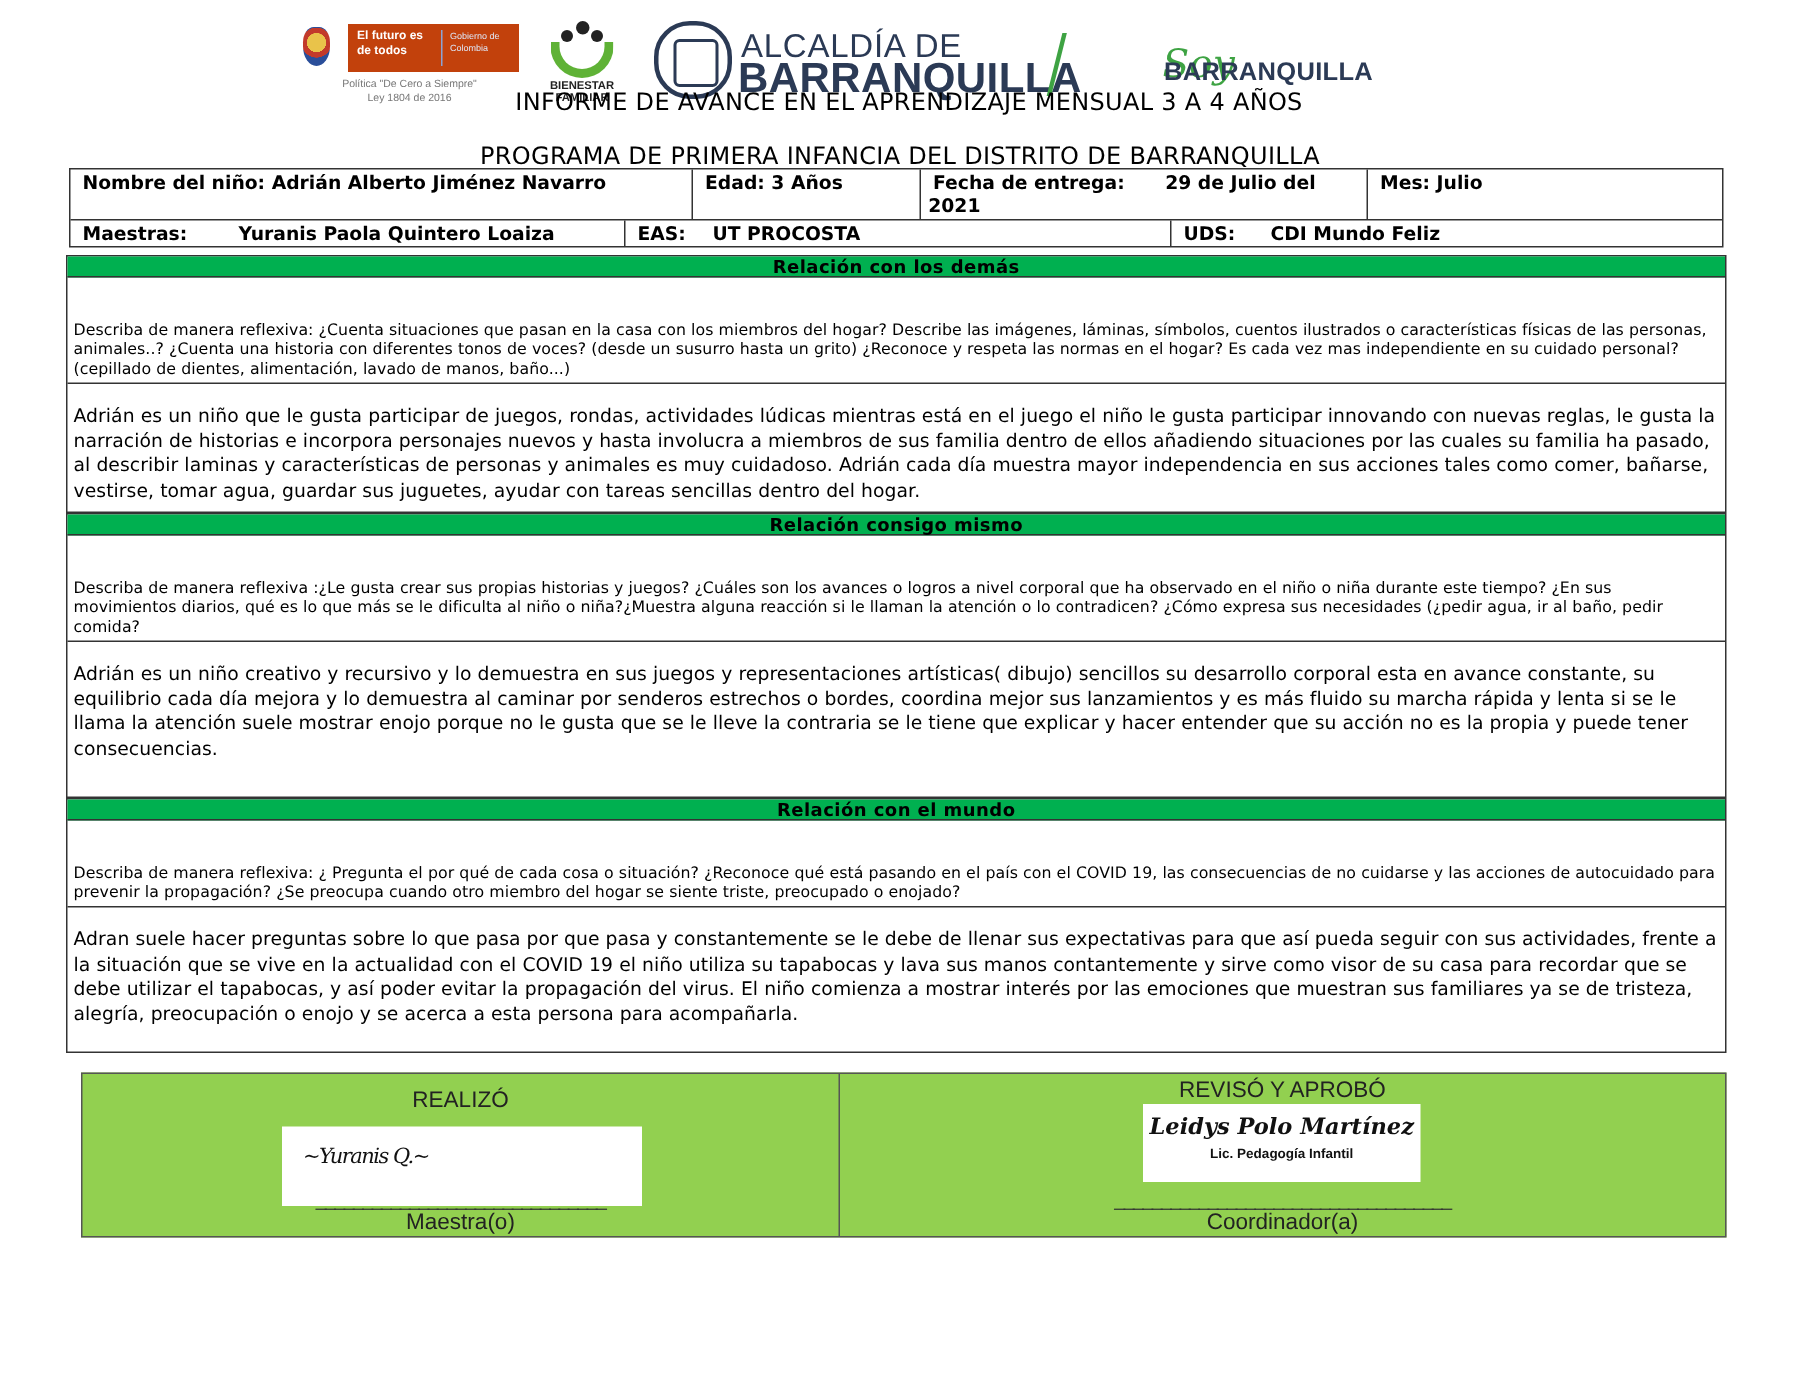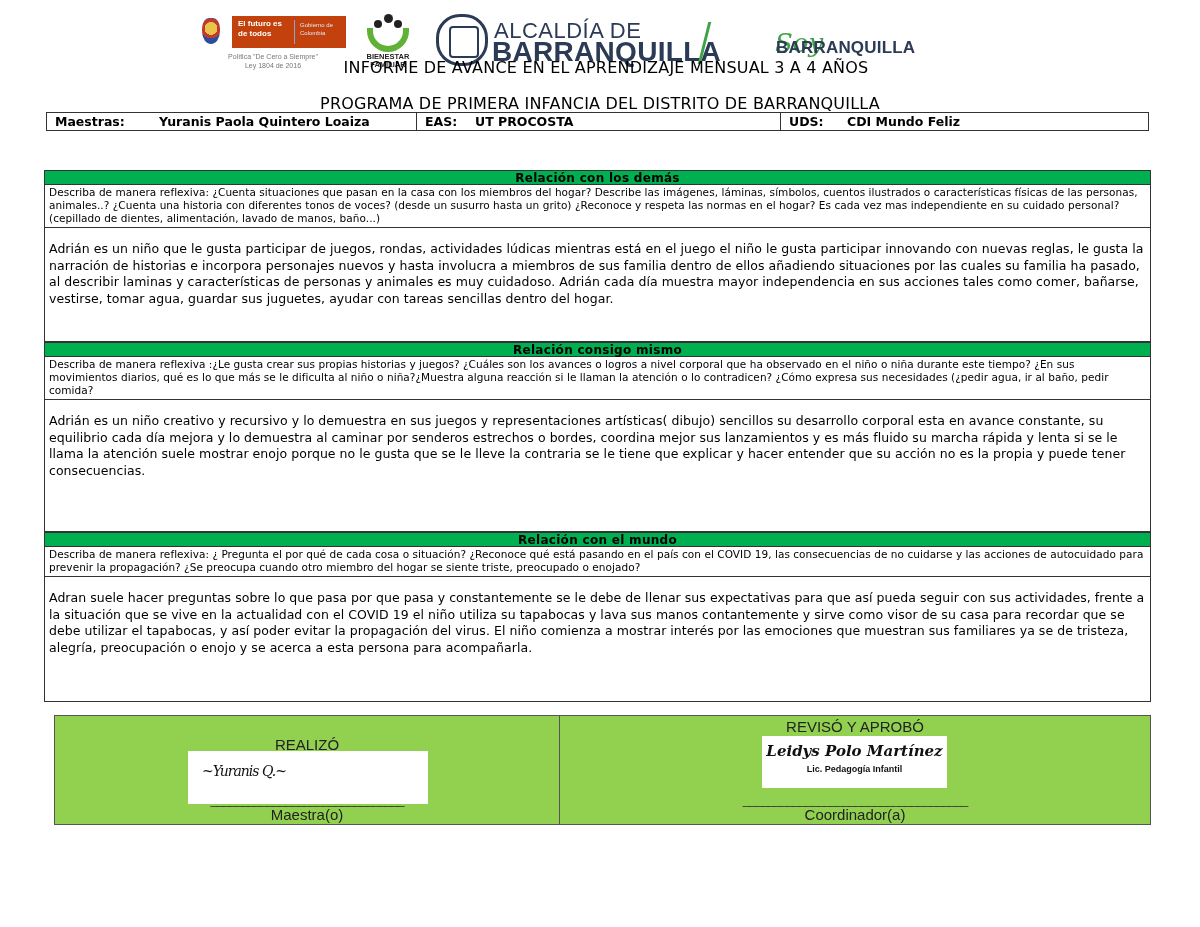--- a/index.html
+++ b/index.html
@@ -54,36 +54,36 @@
   .c-maes { width: 370px; display: flex; }
   .c-maes .lab { width: 104px; }
   .c-eas { width: 364px; display: flex; }
   .c-eas .lab { width: 50px; }
   .c-uds { flex: 1; display: flex; }
   .c-uds .lab { width: 58px; }
 
   
   .section { position: absolute; left: 44px; width: 1107px; border: 1.5px solid #333; }
   .sec-head { height: 14px; background: #00b050; border-bottom: 1px solid #333; text-align: center; font-size: 12px; font-weight: bold; line-height: 14px; letter-spacing: 0.3px; }
-  .sec-prompt { font-size: 10.5px; line-height: 13px; padding: 1px 4px 2px 4px; border-bottom: 1px solid #333; letter-spacing: 0.05px; }
+  .sec-prompt { font-size: 10.5px; line-height: 13px; padding: 1px 4px 2px 4px; border-bottom: 1px solid #333; letter-spacing: 0.05px; margin-top: 28px; }
   .sec-answer { font-size: 12.5px; line-height: 16.5px; padding: 13px 4px 0 4px; letter-spacing: 0.05px; }
   .s1 { top: 170px; height: 172px; }
   .s1 .sec-answer { height: 119px; }
   .s2 { top: 342px; height: 190px; }
   .s2 .sec-answer { height: 134px; }
   .s3 { top: 532px; height: 170px; }
   .s3 .sec-answer { height: 125px; }
 
   
   .sign { position: absolute; left: 54px; top: 715px; width: 1097px; height: 110px; border: 1.5px solid #555; background: #92d050; display: flex; }
   .sign-col { position: relative; height: 100%; font-family: "Liberation Sans", sans-serif; color: #222; }
   .sign-left { width: 505px; border-right: 1.5px solid #555; }
   .sign-right { flex: 1; }
   .sign-title { position: absolute; left: 0; width: 100%; text-align: center; font-size: 15px; }
-  .sign-left .sign-title { top: 20px; }
+  .sign-left .sign-title { top: 9px; }
   .sign-right .sign-title { top: 2px; }
   .sig-img { position: absolute; background: #fff; }
   .sign-left .sig-img { left: 133px; top: 35px; width: 240px; height: 53px; }
   .sign-right .sig-img { left: 202px; top: 20px; width: 185px; height: 52px; }
   .sig-scribble { position: absolute; left: 14px; top: 12px; font-family: "DejaVu Serif", serif; font-style: italic; font-size: 14px; color: #111; letter-spacing: -1px; }
   .sig-name { position: absolute; left: 0; top: 6px; width: 100%; text-align: center; font-family: "DejaVu Serif", serif; font-style: italic; font-weight: bold; font-size: 15px; color: #111; }
   .sig-sub { position: absolute; left: 0; top: 28px; width: 100%; text-align: center; font-size: 9px; font-weight: bold; color: #111; font-family: "Liberation Sans", sans-serif; }
   .sig-line { position: absolute; left: 0; width: 100%; text-align: center; font-size: 13px; letter-spacing: -1px; color: #333; overflow: hidden; white-space: nowrap; }
   .sign-left .sig-line { top: 76px; }
   .sign-right .sig-line { top: 76px; }
@@ -124,20 +124,29 @@
   <div class="alc-text2">BARRANQUILLA</div>
   <div class="alc-slash"></div>
   <div class="soy">Soy</div>
   <div class="soy-barr">BARRANQUILLA</div>
 </div>
 
 <div class="title title1">INFORME DE AVANCE EN EL APRENDIZAJE MENSUAL 3 A 4 AÑOS</div>
 <div class="title title2">PROGRAMA DE PRIMERA INFANCIA DEL DISTRITO DE BARRANQUILLA</div>
 
 <div class="info">
+  <div class="info-row info-row1">
+    <div class="cell c-name">Nombre del niño: Adrián Alberto Jiménez Navarro</div>
+    <div class="cell c-edad">Edad:  3 Años</div>
+    <div class="cell c-fecha">
+      <span class="lab">Fecha de entrega:</span>
+      <span style="margin-left:-158px;text-indent:158px;display:block;width:290px;">29 de Julio del 2021</span>
+    </div>
+    <div class="cell c-mes">Mes:  Julio</div>
+  </div>
   <div class="info-row info-row2">
     <div class="cell c-maes">
       <span class="lab">Maestras:</span>
       <span>Yuranis Paola Quintero Loaiza</span>
     </div>
     <div class="cell c-eas">
       <span class="lab">EAS:</span>
       <span>UT PROCOSTA</span>
     </div>
     <div class="cell c-uds">

